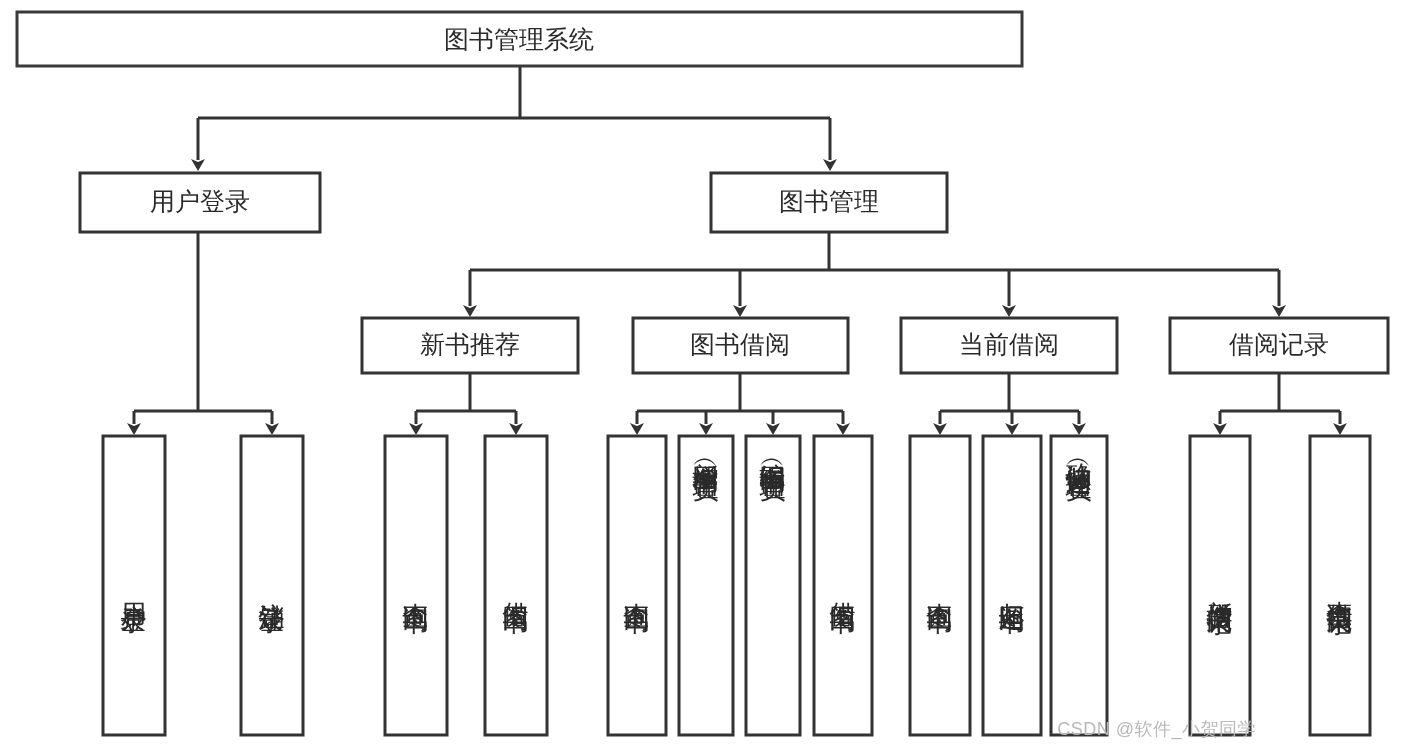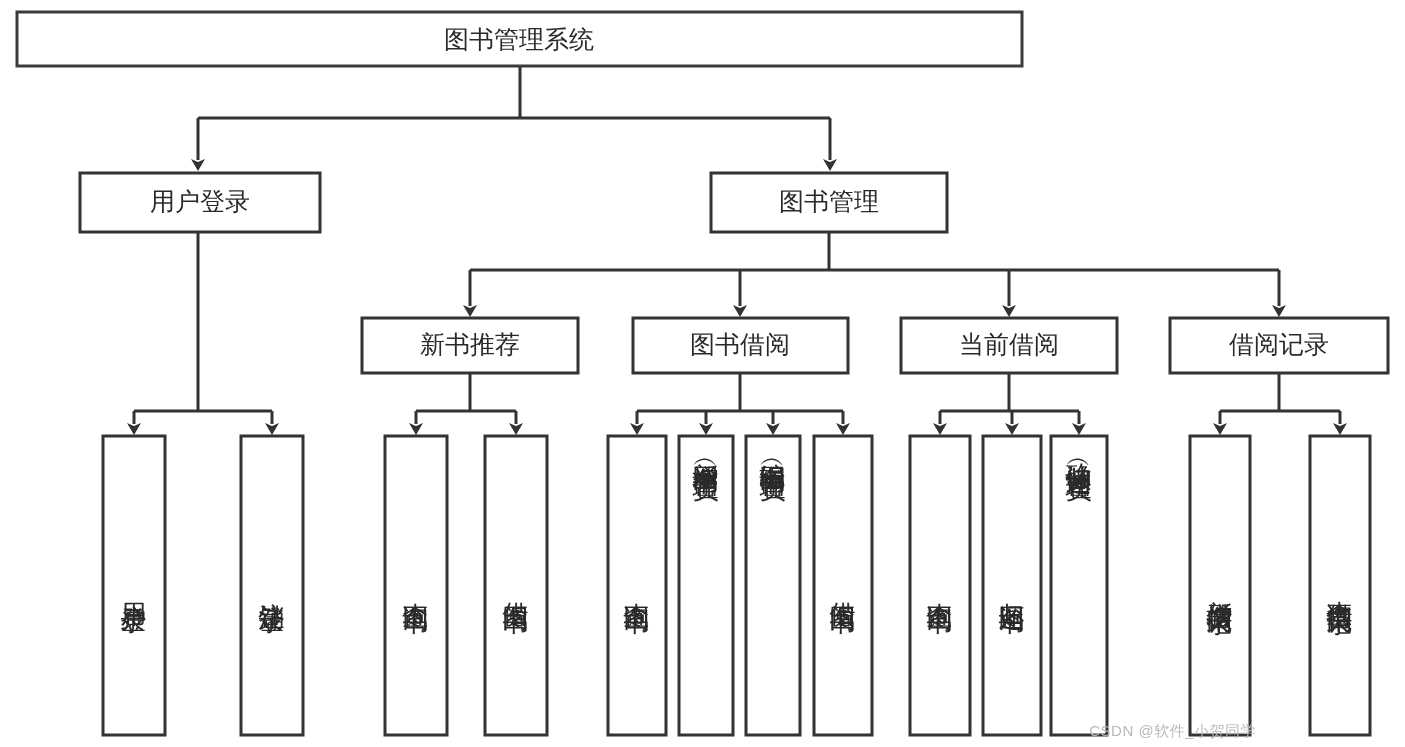--- a/index.html
+++ b/index.html
@@ -71,21 +71,21 @@
     color: #2a2a2a;
     letter-spacing: 2px;
     white-space: nowrap;
     text-align: center;
   }
   .watermark {
     position: absolute;
     right: 8px;
     bottom: 6px;
     font-family: "Liberation Sans", "DejaVu Sans", sans-serif;
-    font-size: 15px;
+    font-size: 18px;
     color: #b9b9b9;
     letter-spacing: 0.5px;
     white-space: nowrap;
   }
 </style>
 </head>
 <body>
 
 <div id="diagram-root">
 

